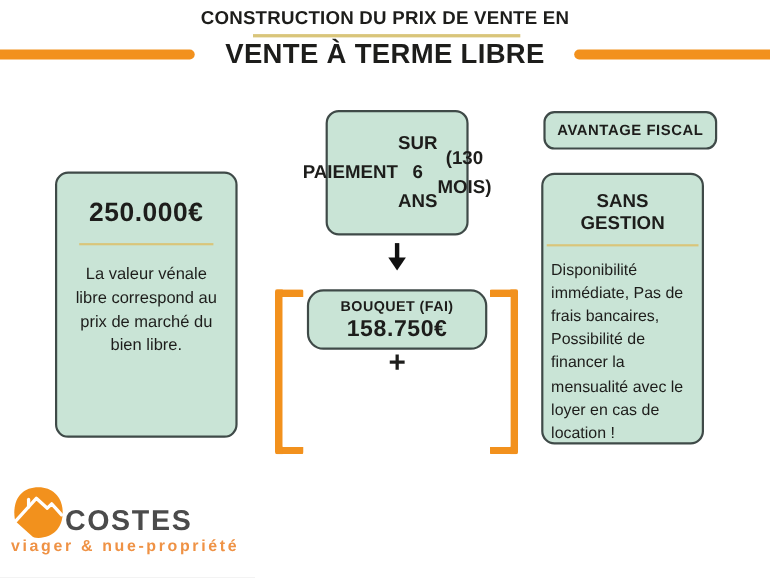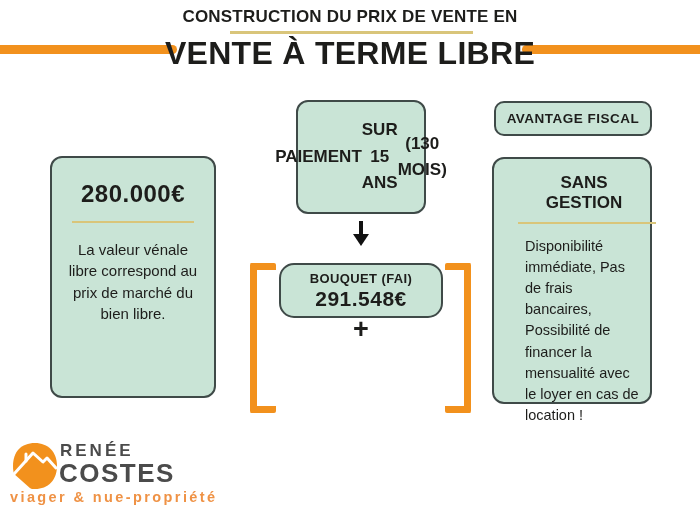--- a/index.html
+++ b/index.html
@@ -16,21 +16,21 @@
     position:relative;width:700px;height:525px;background:#ffffff;
     font-family:"Liberation Sans", sans-serif;color:var(--ink);
     overflow:hidden;margin:0 auto;
   }
   .abs{position:absolute;}
   .center-text{text-align:center;}
 
   
   .title-top{left:0;right:0;top:7px;font-size:17px;font-weight:800;letter-spacing:.2px;}
   .gold-underline{left:230px;top:31px;width:243px;height:3px;background:var(--gold);}
-  .title-main{left:0;right:0;top:35px;font-size:32px;font-weight:800;letter-spacing:.3px;}
+  .title-main{left:0;right:0;top:35px;font-size:25px;font-weight:800;letter-spacing:.3px;}
   .bar{top:45px;height:9px;background:var(--orange);}
   .bar-left{left:0;width:177px;border-radius:0 9px 9px 0;}
   .bar-right{left:522px;width:178px;border-radius:9px 0 0 9px;}
 
   
   .mint{background:var(--mint);border:2px solid var(--bord);box-sizing:border-box;}
   .badge{border-radius:10px;display:flex;align-items:center;justify-content:center;
          font-weight:800;font-size:13.5px;letter-spacing:.5px;text-align:center;line-height:1.3;}
   .panel{border-radius:12px;}
 
@@ -58,21 +58,21 @@
   .bouquet-value{font-size:21px;font-weight:800;letter-spacing:.5px;margin-top:1px;}
   .plus-wrap{left:279px;top:314px;width:164px;text-align:center;font-size:27px;font-weight:800;}
   .panel-mensu{left:279px;top:347px;width:164px;height:59px;border-radius:15px;
     display:flex;flex-direction:column;align-items:center;justify-content:center;line-height:1.15;}
   .mensu-label{font-size:13.5px;font-weight:800;letter-spacing:.4px;}
   .mensu-value{font-size:19px;font-weight:800;letter-spacing:.5px;}
   .mensu-duration{font-size:13px;font-weight:800;letter-spacing:.3px;}
 
   
   .badge-right{left:494px;top:101px;width:158px;height:35px;}
-  .panel-right{left:492px;top:157px;width:160px;height:247px;padding-left:24px;}
+  .panel-right{left:492px;top:157px;width:148px;height:247px;}
   .right-heading{margin-top:14px;font-size:17px;font-weight:800;line-height:1.2;text-align:center;}
   .divider-right{width:138px;margin-top:8px;}
   .right-body{font-size:14.5px;line-height:1.46;text-align:left;margin-top:12px;padding:0 7px;}
 
   
   .logo{left:10px;top:440px;width:220px;height:70px;}
   .logo-icon{position:absolute;left:2px;top:2px;}
   .logo-name1{position:absolute;left:50px;top:1px;font-size:17px;font-weight:800;
     letter-spacing:3px;color:var(--logo-gray);}
   .logo-name2{position:absolute;left:49px;top:18px;font-size:26px;font-weight:800;
@@ -85,44 +85,44 @@
 
 <div class="frame">
 
   <div class="abs title-top center-text">CONSTRUCTION DU PRIX DE VENTE EN</div>
   <div class="abs gold-underline"></div>
   <div class="abs bar bar-left"></div>
   <div class="abs bar bar-right"></div>
   <div class="abs title-main center-text">VENTE À TERME LIBRE</div>
 
   <div class="abs mint panel panel-left">
-    <div class="big-value">280.000€</div>
+    <div class="big-value">250.000€</div>
     <div class="divider divider-left"></div>
     <div class="body-text">La valeur vénale libre correspond au prix de marché du bien libre.</div>
   </div>
 
   <div class="abs mint panel panel-paiement">
     <span>PAIEMENT</span>
-    <span>SUR 15 ANS</span>
+    <span>SUR 6 ANS</span>
     <span>(130 MOIS)</span>
   </div>
 
   <div class="abs arrow-wrap">
     <svg width="22" height="26" viewBox="0 0 22 26" aria-hidden="true">
       <rect x="9" y="0" width="4" height="14" fill="#111"></rect>
       <polygon points="3,13 19,13 11,25" fill="#111"></polygon>
     </svg>
   </div>
 
   <div class="abs bracket bracket-left"></div>
   <div class="abs bracket bracket-right"></div>
 
   <div class="abs mint panel-bouquet">
     <div class="bouquet-label">BOUQUET (FAI)</div>
-    <div class="bouquet-value">291.548€</div>
+    <div class="bouquet-value">158.750€</div>
   </div>
 
   <div class="abs plus-wrap">+</div>
 
 
   <div class="abs mint badge badge-right">
     <span>AVANTAGE FISCAL</span>
   </div>
   <div class="abs mint panel panel-right">
     <div class="right-heading">
@@ -135,18 +135,17 @@
 
   <div class="abs logo">
     <span class="logo-icon">
       <svg width="46" height="48" viewBox="0 0 46 48" aria-hidden="true">
         <path d="M23 1 C36 1 45 10 45 24 C45 38 36 47 23 47 C9 47 1 38 1 24 C1 10 9 1 23 1 Z" fill="#f2911d"></path>
         <path d="M1 31 L19 47 L1 47 Z" fill="#ffffff"></path>
         <path d="M2 32 L21 11 L31 20 L35 16 L44 26" fill="none" stroke="#ffffff" stroke-width="3" stroke-linejoin="round" stroke-linecap="round"></path>
         <path d="M14 12 L14 19" stroke="#ffffff" stroke-width="3" stroke-linecap="round"></path>
       </svg>
     </span>
-    <span class="logo-name1">RENÉE</span>
     <span class="logo-name2">COSTES</span>
     <span class="logo-tagline">viager &amp; nue-propriété</span>
   </div>
 
 </div>
 
 </body></html>

